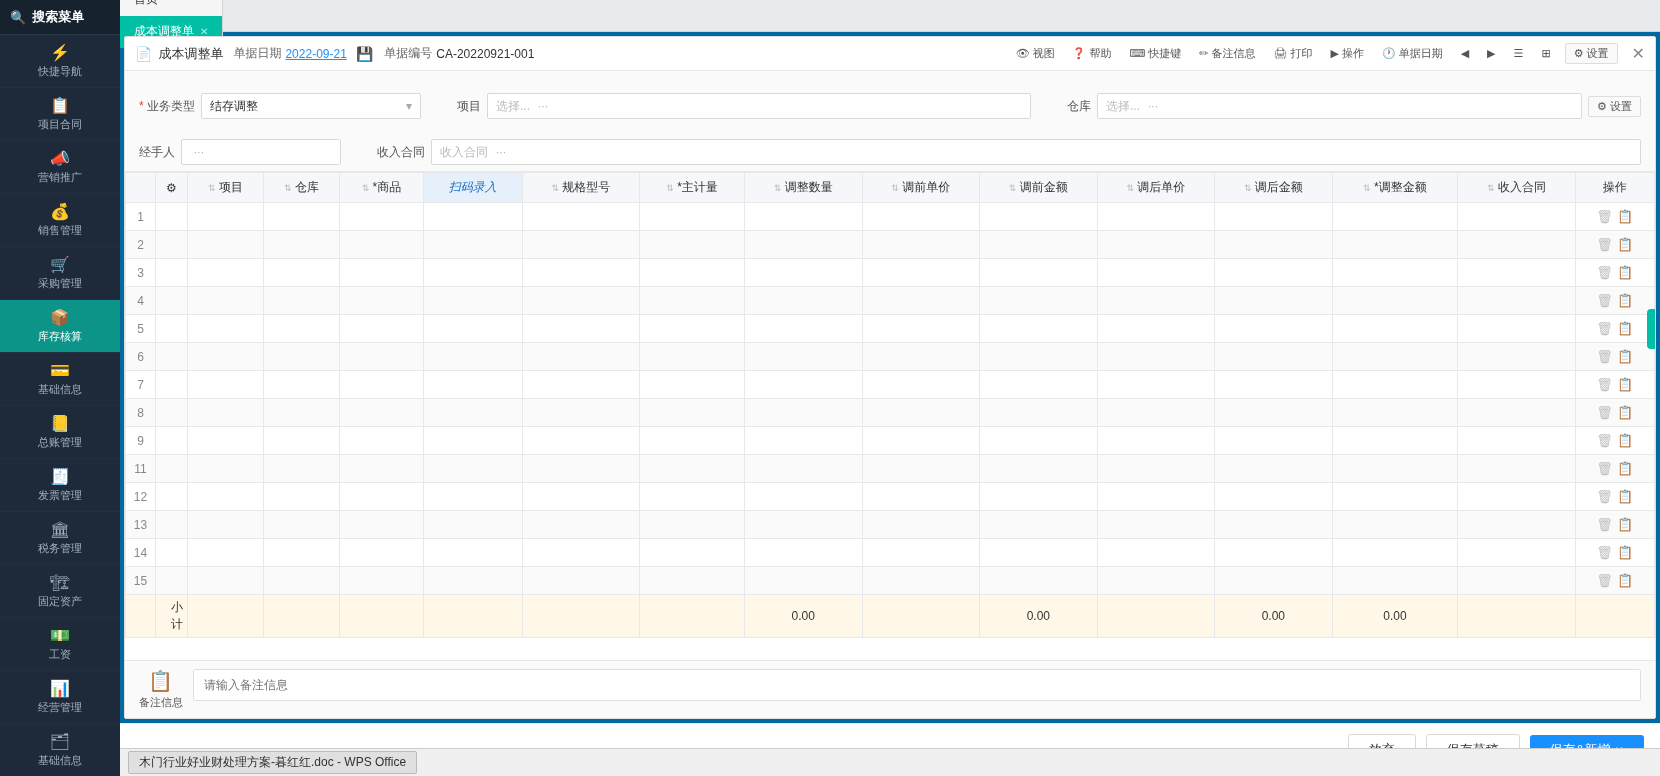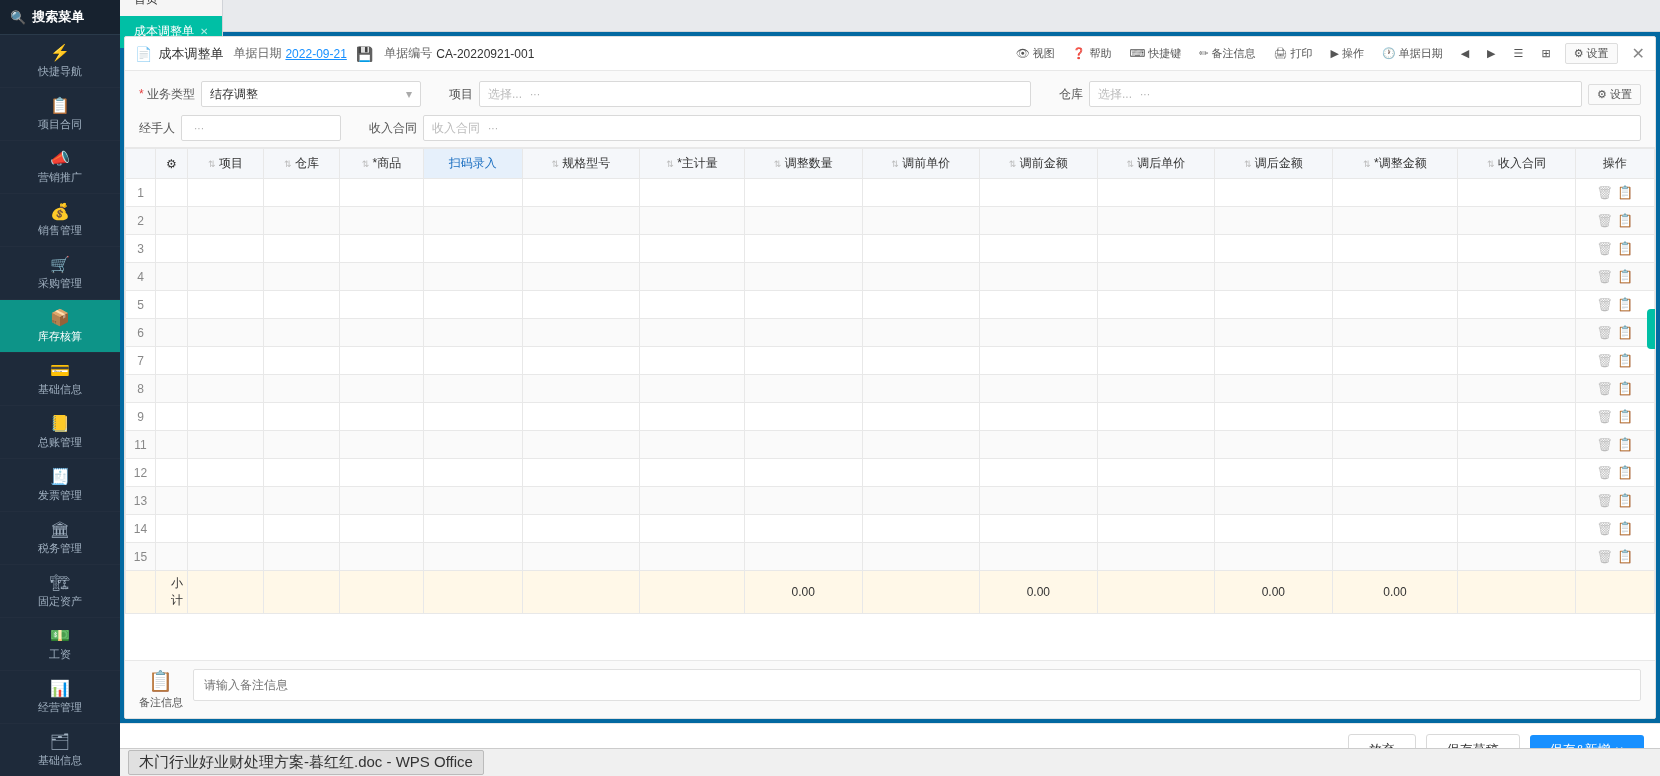--- a/index.html
+++ b/index.html
@@ -155,21 +155,22 @@
       border-bottom: 1px solid #e8e8e8;
       display: flex;
       flex-direction: column;
       gap: 8px;
       flex-shrink: 0;
       background: #fafafa;
     }
     .form-row {
       display: flex;
       align-items: center;
-      gap: 28px;
+      gap: 36px;
+      margin-top: 12px;
     }
     .form-field {
       display: flex;
       align-items: center;
       gap: 6px;
     }
     .form-label { color: #555; font-size: 12px; white-space: nowrap; }
     .form-label.required::before { content: '* '; color: #e53e3e; }
     .form-select {
       height: 26px;
@@ -208,21 +209,21 @@
     }
     th {
       border: 1px solid #e8e8e8;
       padding: 6px 4px;
       text-align: center;
       font-weight: 500;
       color: #333;
       white-space: nowrap;
       font-size: 12px;
     }
-    th.highlighted { background: #e6f0fb; color: #1a6ec0; }
+    th.highlighted { background: #e6f0fb; color: #1a6ec0; font-style: italic; }
     td {
       border: 1px solid #e8e8e8;
       padding: 4px;
       text-align: center;
       color: #333;
       height: 28px;
     }
     tr:nth-child(even) td { background: #fafafa; }
     .row-num { color: #888; text-align: center; width: 30px; }
     .subtotal-row td {
@@ -329,21 +330,21 @@
       border-top: 1px solid #ccc;
       display: flex;
       align-items: center;
       padding: 0 8px;
     }
     .taskbar-item {
       background: #e0e0e0;
       border: 1px solid #bbb;
       border-radius: 2px;
       padding: 2px 10px;
-      font-size: 15px;
+      font-size: 12px;
       color: #333;
       cursor: pointer;
     }
   </style>
 </head>
 <body>
 
 <div class="sidebar">
   <div class="sidebar-top">
     <span>🔍</span>

